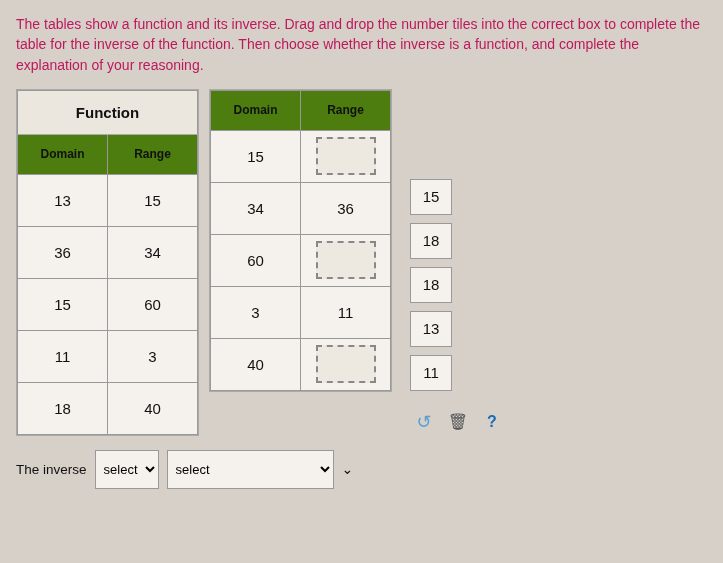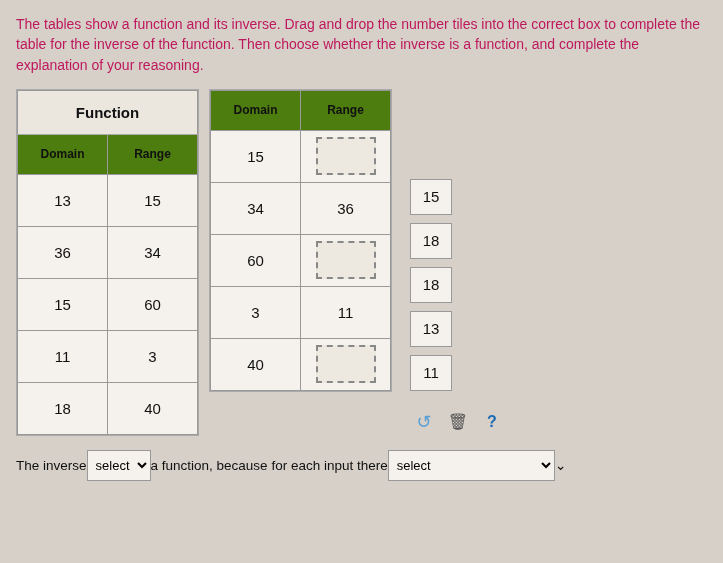--- a/index.html
+++ b/index.html
@@ -85,30 +85,31 @@
       font-size: 15px;
       cursor: grab;
     }
     .gap-between {
       width: 10px;
     }
     .bottom-area {
       margin-top: 14px;
       display: flex;
       align-items: center;
+      gap: 8px;
     }
     .bottom-text {
       font-size: 13.5px;
     }
     .select-box {
       border: 1px solid #999;
       background: #f5f2ed;
       font-size: 13px;
       padding: 2px 4px;
-      height: 31px;
+      height: 39px;
     }
     .action-icons {
       display: flex;
       align-items: center;
       gap: 6px;
       margin-left: 8px;
     }
     .icon-btn {
       width: 28px;
       height: 26px;
@@ -246,20 +247,19 @@
   </div>
 </div>
 
 <div class="bottom-area">
   <span class="bottom-text">The inverse</span>
   <select class="select-box">
     <option value="">select</option>
     <option value="is">is</option>
     <option value="is not">is not</option>
   </select>
-  <span class="bottom-text">a function, because for each input there</span>
   <select class="select-box">
     <option value="">select</option>
     <option value="is exactly one output">is exactly one output</option>
     <option value="is more than one output">is more than one output</option>
   </select>
   <span style="font-size:14px;">⌄</span>
 </div>
 
 </body></html>

